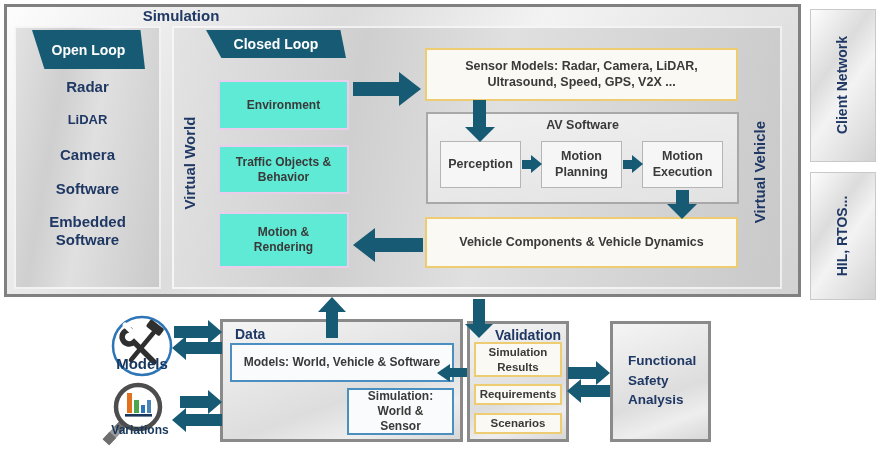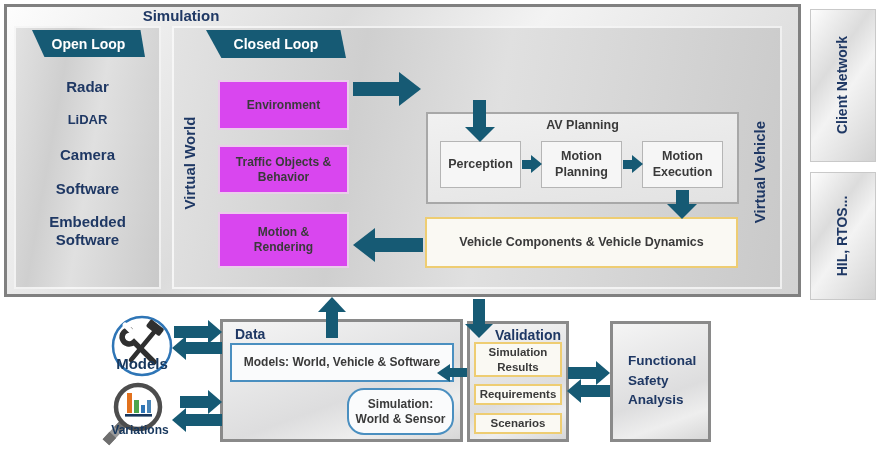--- a/index.html
+++ b/index.html
@@ -17,21 +17,21 @@
     background:linear-gradient(125deg,#fdfdfd 0%,#dcdcdc 35%,#f3f3f3 55%,#d2d2d2 100%);
   }
   .banner{
     background:#165a74;color:#ffffff;font-weight:bold;font-size:14px;
     display:flex;align-items:center;justify-content:center;
     clip-path:polygon(0% 0%,96% 0%,100% 100%,11% 100%);
   }
   .navy{color:#1f3864;}
   .lbl{display:flex;align-items:center;justify-content:center;text-align:center;
        color:#3a3a3a;font-weight:bold;line-height:1.25;}
-  .pinkbox{background:#d946ef;border:2px solid #eacdea;font-size:12px;}
+  .pinkbox{background:#5eead4;border:2px solid #eacdea;font-size:12px;}
   .yellowbox{background:#faf9f3;border:2px solid #eecd72;font-size:12.5px;}
   .bluebox{background:#fafbfc;border:2px solid #4a8fc0;font-size:12px;}
   .graybox{background:#f6f6f6;border:1px solid #b5b5b5;font-size:12.5px;}
   .vlabel{
     position:absolute;transform:rotate(-90deg);transform-origin:center;
     font-weight:bold;color:#1f3864;text-align:center;white-space:nowrap;
   }
   .bigframe{border:3px solid #8a8a8a;
     background:linear-gradient(160deg,#f5f5f5 0%,#ddddde 60%,#eeeeee 80%,#d7d7d7 100%);}
   
@@ -49,46 +49,47 @@
 </style>
 </head>
 <body>
 
 <div id="stage">
 
   <div class="absbox metal" style="left:4px;top:4px;width:797px;height:293px;border:3px solid #808080;"></div>
   <div class="absbox navy" style="left:81px;top:7px;width:200px;text-align:center;font-size:15px;font-weight:bold;">Simulation</div>
 
   <div class="absbox panel-gray" style="left:14px;top:26px;width:147px;height:263px;"></div>
-  <div class="absbox banner" style="left:32px;top:30px;width:113px;height:27px;">
+  <div class="absbox banner" style="left:32px;top:30px;width:113px;height:39px;">
     <span>Open Loop</span>
   </div>
   <div class="absbox navy" style="left:27px;top:78px;width:121px;text-align:center;font-size:15px;font-weight:bold;">Radar</div>
   <div class="absbox navy" style="left:27px;top:112px;width:121px;text-align:center;font-size:13px;font-weight:bold;">LiDAR</div>
   <div class="absbox navy" style="left:27px;top:146px;width:121px;text-align:center;font-size:15px;font-weight:bold;">Camera</div>
   <div class="absbox navy" style="left:27px;top:180px;width:121px;text-align:center;font-size:15px;font-weight:bold;">Software</div>
   <div class="absbox navy" style="left:32px;top:213px;width:111px;text-align:center;font-size:15px;font-weight:bold;line-height:1.2;">Embedded Software</div>
 
   <div class="absbox panel-gray" style="left:172px;top:26px;width:610px;height:263px;"></div>
   <div class="absbox banner" style="left:206px;top:30px;width:140px;height:28px;">
     <span>Closed Loop</span>
   </div>
 
   <div class="vlabel" style="left:115px;top:154px;width:150px;height:18px;font-size:15px;">Virtual World</div>
   <div class="vlabel" style="left:682px;top:163px;width:155px;height:18px;font-size:15px;">Virtual Vehicle</div>
 
   <div class="absbox lbl pinkbox" style="left:218px;top:80px;width:131px;height:50px;">Environment</div>
   <div class="absbox lbl pinkbox" style="left:218px;top:145px;width:131px;height:49px;padding:0 6px;">Traffic Objects &amp; Behavior</div>
   <div class="absbox lbl pinkbox" style="left:218px;top:212px;width:131px;height:56px;padding:0 20px;">Motion &amp; Rendering</div>
 
+  <div class="absbox lbl yellowbox" style="left:425px;top:48px;width:313px;height:53px;padding:0 16px;">Sensor Models: Radar, Camera, LiDAR, Ultrasound, Speed, GPS, V2X ...</div>
 
   <div class="absbox" style="left:426px;top:112px;width:313px;height:92px;border:2px solid #a8a8a8;
               background:linear-gradient(170deg,#f1f1f1,#e2e2e2);">
     <div style="position:absolute;top:4px;left:0;right:0;text-align:center;
-                font-size:12.5px;font-weight:bold;color:#3a3a3a;">AV Planning</div>
+                font-size:12.5px;font-weight:bold;color:#3a3a3a;">AV Software</div>
   </div>
   <div class="absbox lbl graybox" style="left:440px;top:141px;width:81px;height:47px;">Perception</div>
   <div class="absbox lbl graybox" style="left:541px;top:141px;width:81px;height:47px;padding:0 20px;text-align:center;">Motion Planning</div>
   <div class="absbox lbl graybox" style="left:642px;top:141px;width:81px;height:47px;padding:0 6px;">Motion Execution</div>
 
   <div class="absbox lbl yellowbox" style="left:425px;top:217px;width:313px;height:51px;">Vehicle Components &amp; Vehicle Dynamics</div>
 
   <div class="absbox metal" style="left:810px;top:9px;width:66px;height:153px;border:1px solid #c9c9c9;"></div>
   <div class="vlabel" style="left:768px;top:76px;width:150px;height:18px;font-size:14px;">Client Network</div>
 
@@ -121,21 +122,21 @@
       <rect x="25" y="37" width="27" height="2.6" fill="#17375d"></rect>
     </svg>
     <div style="position:absolute;left:0;right:0;top:46px;text-align:center;
                 font-size:12px;font-weight:bold;color:#17375d;">Variations</div>
   </div>
 
   <div class="absbox bigframe" style="left:220px;top:319px;width:243px;height:123px;">
     <div style="position:absolute;left:12px;top:4px;font-size:14px;font-weight:bold;color:#1f3864;">Data</div>
   </div>
   <div class="absbox lbl bluebox" style="left:230px;top:343px;width:224px;height:39px;">Models: World, Vehicle &amp; Software</div>
-  <div class="absbox lbl bluebox" style="left:347px;top:388px;width:107px;height:47px;padding:0 6px;border-radius:17px;">Simulation: World &amp; Sensor</div>
+  <div class="absbox lbl bluebox" style="left:347px;top:388px;width:107px;height:47px;padding:0 13px;">Simulation: World &amp; Sensor</div>
 
   <div class="absbox bigframe" style="left:467px;top:321px;width:102px;height:121px;padding-left:32px;">
     <div style="position:absolute;left:18px;top:3px;width:80px;text-align:center;
                 font-size:14px;font-weight:bold;color:#1f3864;">Validation</div>
   </div>
   <div class="absbox lbl yellowbox" style="left:474px;top:342px;width:88px;height:35px;font-size:11.5px;padding:0 10px;">Simulation Results</div>
   <div class="absbox lbl yellowbox" style="left:474px;top:384px;width:88px;height:21px;font-size:11.5px;">Requirements</div>
   <div class="absbox lbl yellowbox" style="left:474px;top:413px;width:88px;height:21px;font-size:11.5px;">Scenarios</div>
 
   <div class="absbox bigframe" style="left:610px;top:321px;width:101px;height:121px;">

